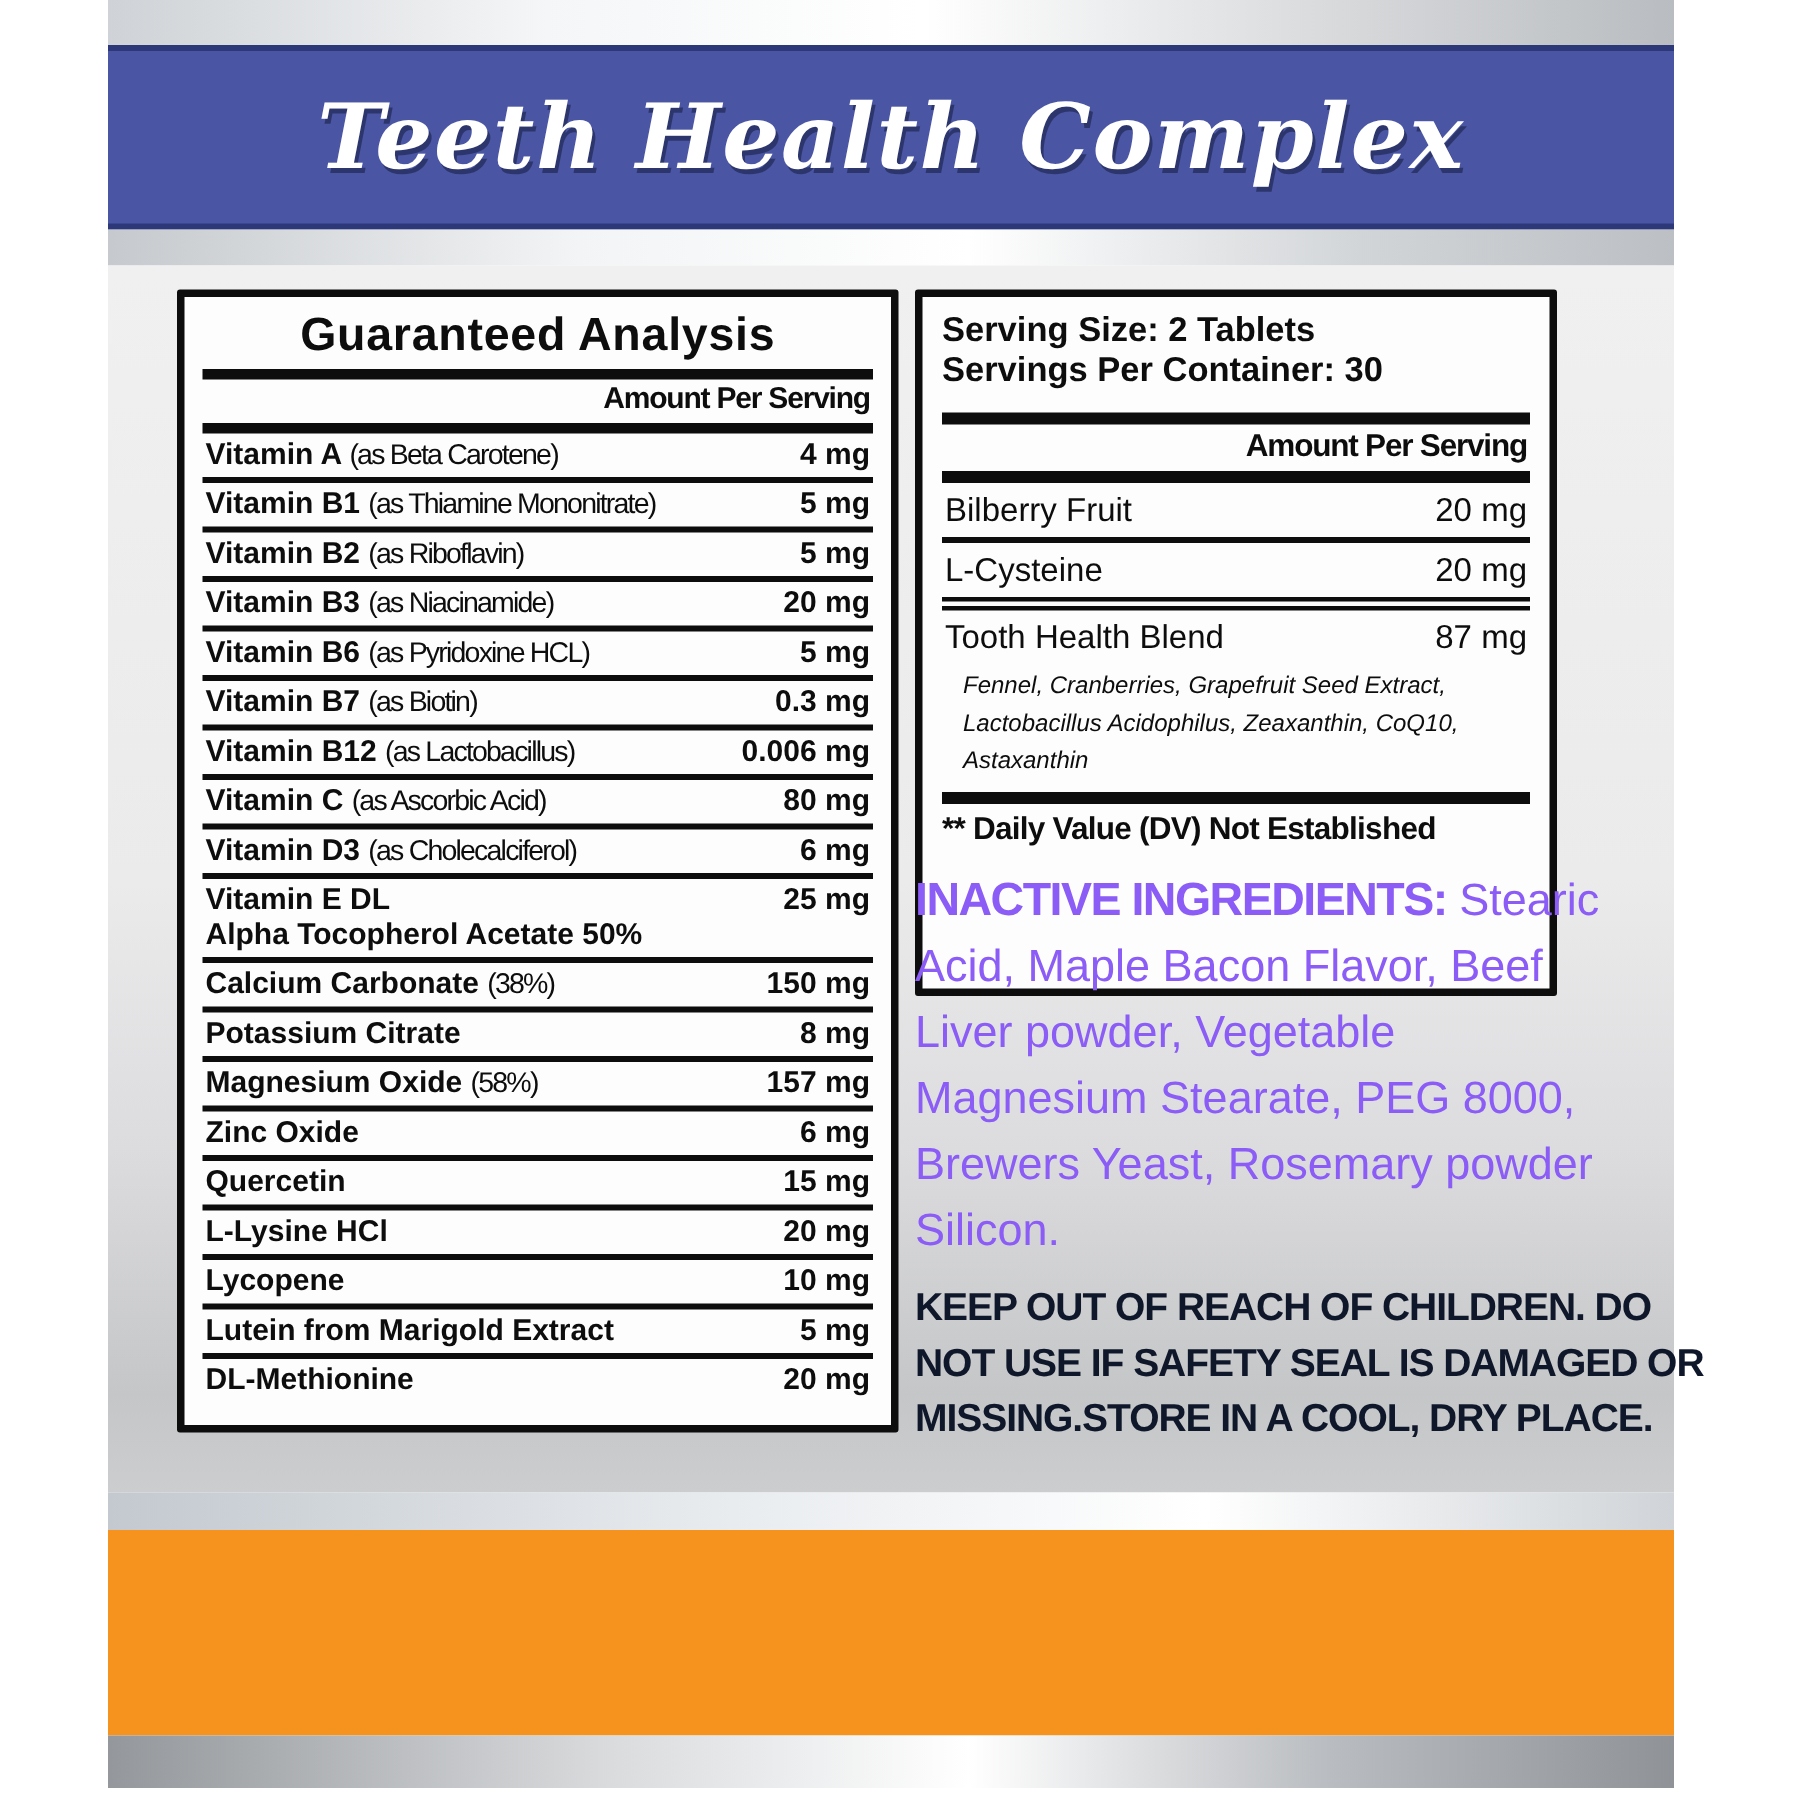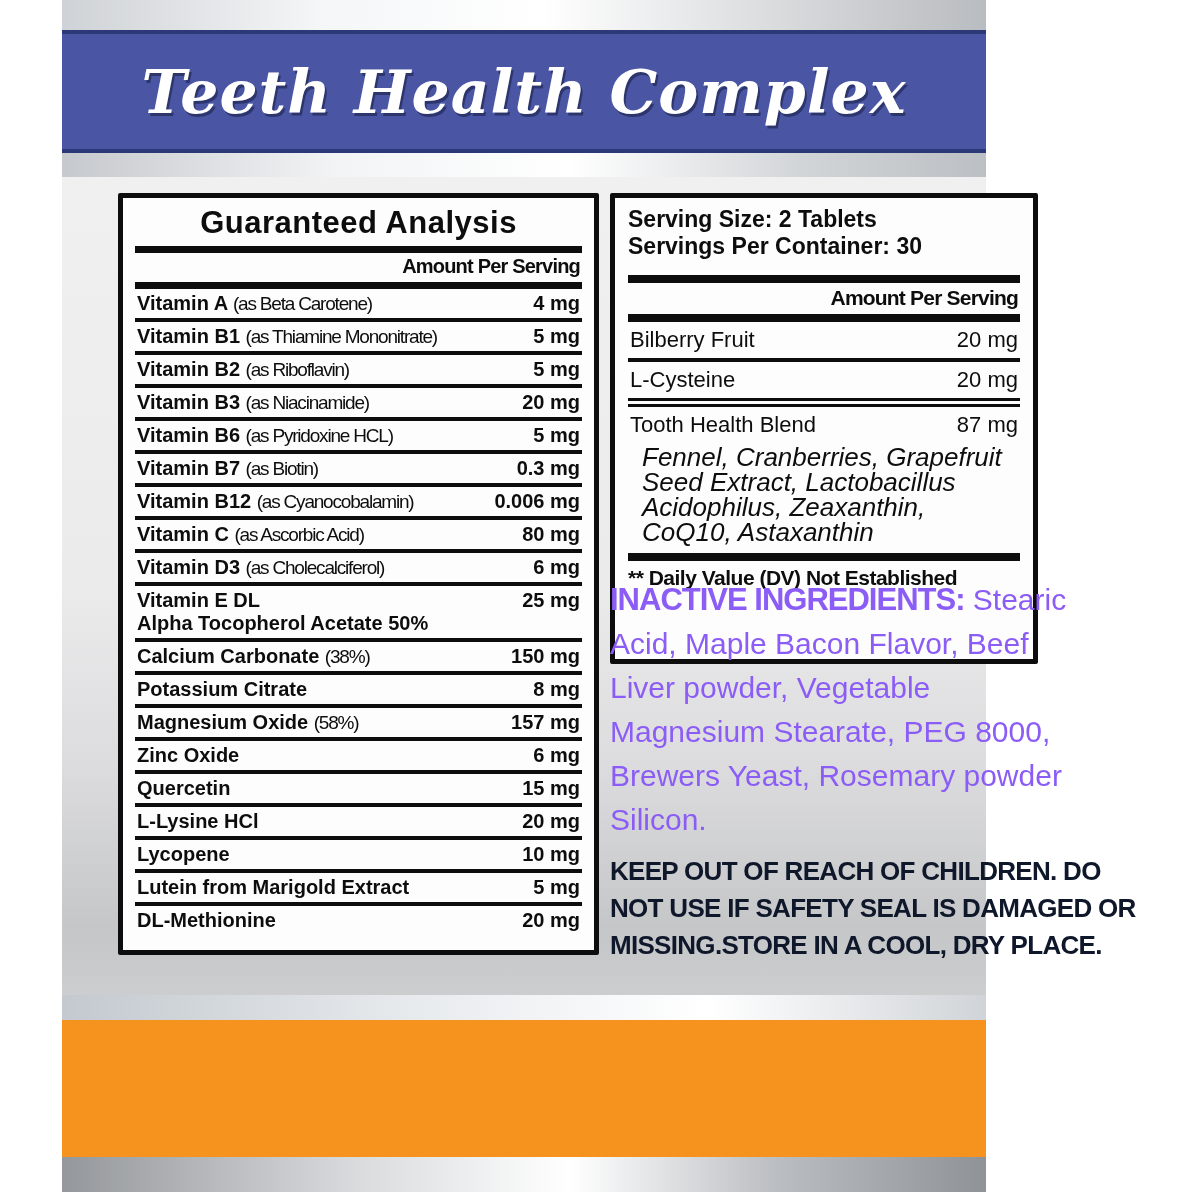--- a/index.html
+++ b/index.html
@@ -1,18 +1,18 @@
 <!DOCTYPE html>
 <html><head>
 <meta charset="utf-8">
 <style>
   html,body{margin:0;padding:0;background:#ffffff;}
   .label{position:relative;width:1200px;height:1200px;background:#ffffff;overflow:hidden;
          font-family:"Liberation Sans",sans-serif;color:#0d0d0d;}
-  .band,.banner,.body-bg,.footer{position:absolute;left:62px;width:924px;}
+  .band,.banner,.body-bg,.footer{position:absolute;left:72px;width:1044px;}
   .band-top{top:0;height:30px;background:linear-gradient(90deg,#cfd2d6 0%,#f4f6f7 28%,#ffffff 52%,#d8dadc 78%,#b9bcc0 100%);}
   .banner{top:30px;height:123px;background:#4a56a4;border-top:4px solid #2c3878;border-bottom:4px solid #2c3878;box-sizing:border-box;
           display:flex;align-items:center;justify-content:center;}
   .banner-title{font-family:"DejaVu Serif",serif;font-style:italic;font-weight:700;font-size:60px;color:#ffffff;
                 letter-spacing:1px;text-shadow:2px 3px 0 rgba(10,15,40,.45);}
   .band-mid{top:153px;height:24px;background:linear-gradient(90deg,#c6c9cd 0%,#f2f4f5 30%,#ffffff 55%,#d2d5d8 80%,#bcbfc3 100%);}
   .body-bg{top:177px;height:818px;background:linear-gradient(180deg,#f0f0f1 0%,#ebebec 50%,#dcdcde 72%,#c5c6c8 92%,#cccdcf 100%);}
   .band-prefooter{top:995px;height:25px;background:linear-gradient(90deg,#c3c9cf 0%,#e9ecef 40%,#ffffff 70%,#d0d4d8 100%);}
   .footer{top:1020px;height:137px;background:#f6921e;}
   .band-bottom{top:1157px;height:35px;background:linear-gradient(90deg,#94979b 0%,#d9dbdd 32%,#ffffff 55%,#b9bcc0 78%,#8f9296 100%);}
@@ -37,21 +37,21 @@
           border:5px solid #0d0d0d;border-radius:2px;box-sizing:border-box;padding:8px 13px 0;overflow:hidden;}
   .sv-line{font-size:23px;font-weight:700;line-height:27px;}
   .sv-gap{height:15px;}
   .sv-colhead{text-align:right;font-weight:700;font-size:21px;letter-spacing:-.8px;padding:3px 2px 4px;}
   .sv-row{display:flex;justify-content:space-between;align-items:flex-end;font-size:22px;line-height:26px;padding:5px 2px;}
   #sv-rows > div:nth-of-type(1){border-bottom:4px solid #0d0d0d;}
   #sv-rows > div:nth-of-type(2){border-bottom:9px double #0d0d0d;}
   #sv-rows > div:nth-of-type(3){border-bottom:none;}
   .sv-name{font-weight:400;}
   .sv-amount{white-space:nowrap;padding-left:8px;}
-  .blend{font-style:italic;font-size:26px;line-height:25px;padding:2px 0 8px 14px;}
+  .blend{font-style:italic;font-size:16px;line-height:25px;padding:2px 0 8px 14px;}
   .footnote{font-size:21px;font-weight:700;letter-spacing:-.5px;padding:5px 0 6px;}
 
   
   .inactive{position:absolute;left:610px;top:578px;width:480px;font-size:30px;line-height:44px;color:#8b5cf6;}
   .inactive-label{font-weight:700;font-size:31px;letter-spacing:-1px;}
   .warning{position:absolute;left:610px;top:853px;width:535px;font-size:26px;line-height:37px;
            font-weight:700;letter-spacing:-.7px;color:#0f172a;}
 </style>
 </head>
 <body>
@@ -111,21 +111,21 @@
 
         <div class="ga-row">
           <div class="ga-name">
             <span>Vitamin B7</span> <span class="cond">(as Biotin)</span>
           </div>
           <div class="amount">0.3 mg</div>
         </div>
 
         <div class="ga-row">
           <div class="ga-name">
-            <span>Vitamin B12</span> <span class="cond">(as Cyanocobalamin)</span>
+            <span>Vitamin B12</span> <span class="cond">(as Lactobacillus)</span>
           </div>
           <div class="amount">0.006 mg</div>
         </div>
 
         <div class="ga-row">
           <div class="ga-name">
             <span>Vitamin C</span> <span class="cond">(as Ascorbic Acid)</span>
           </div>
           <div class="amount">80 mg</div>
         </div>

